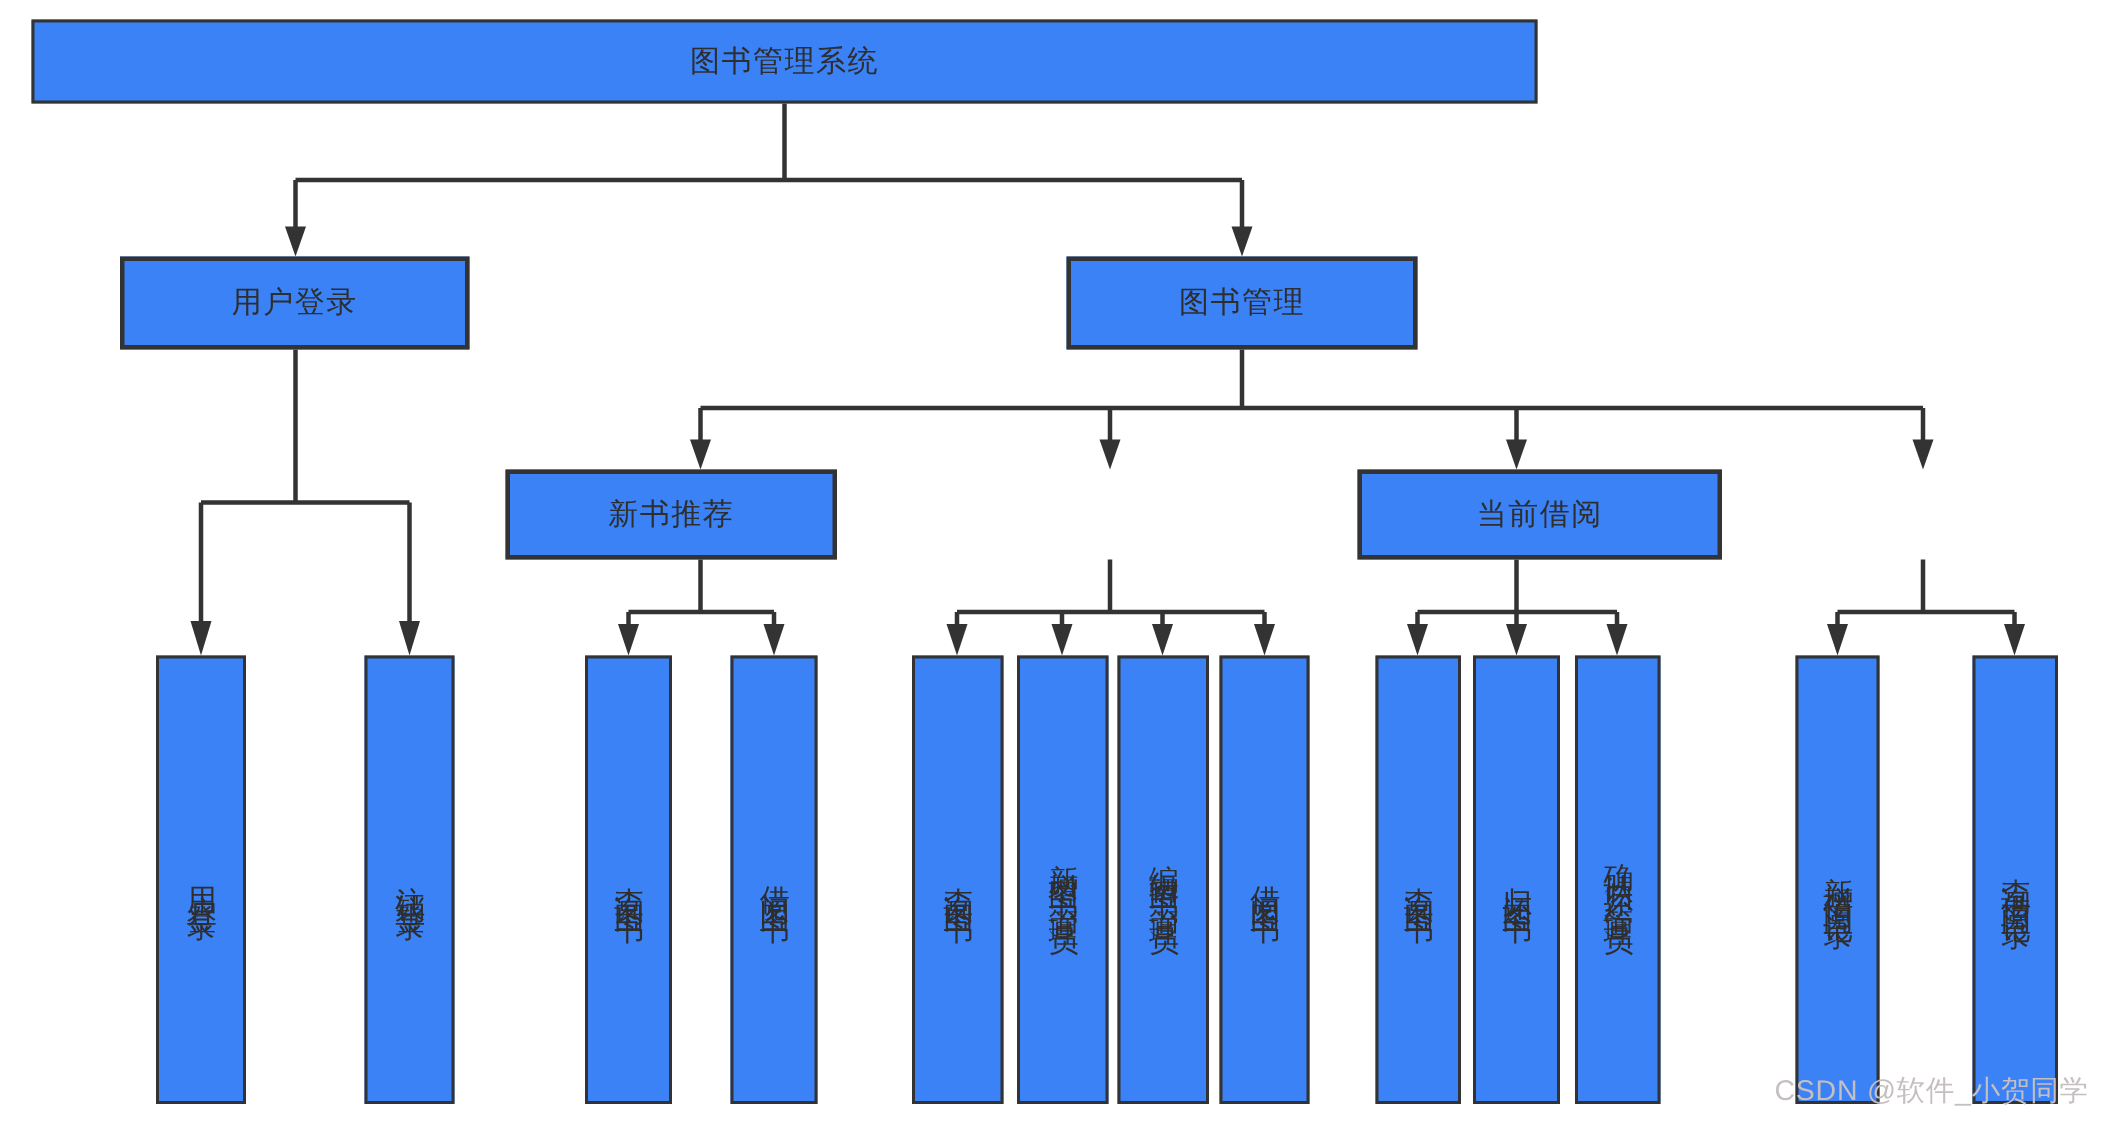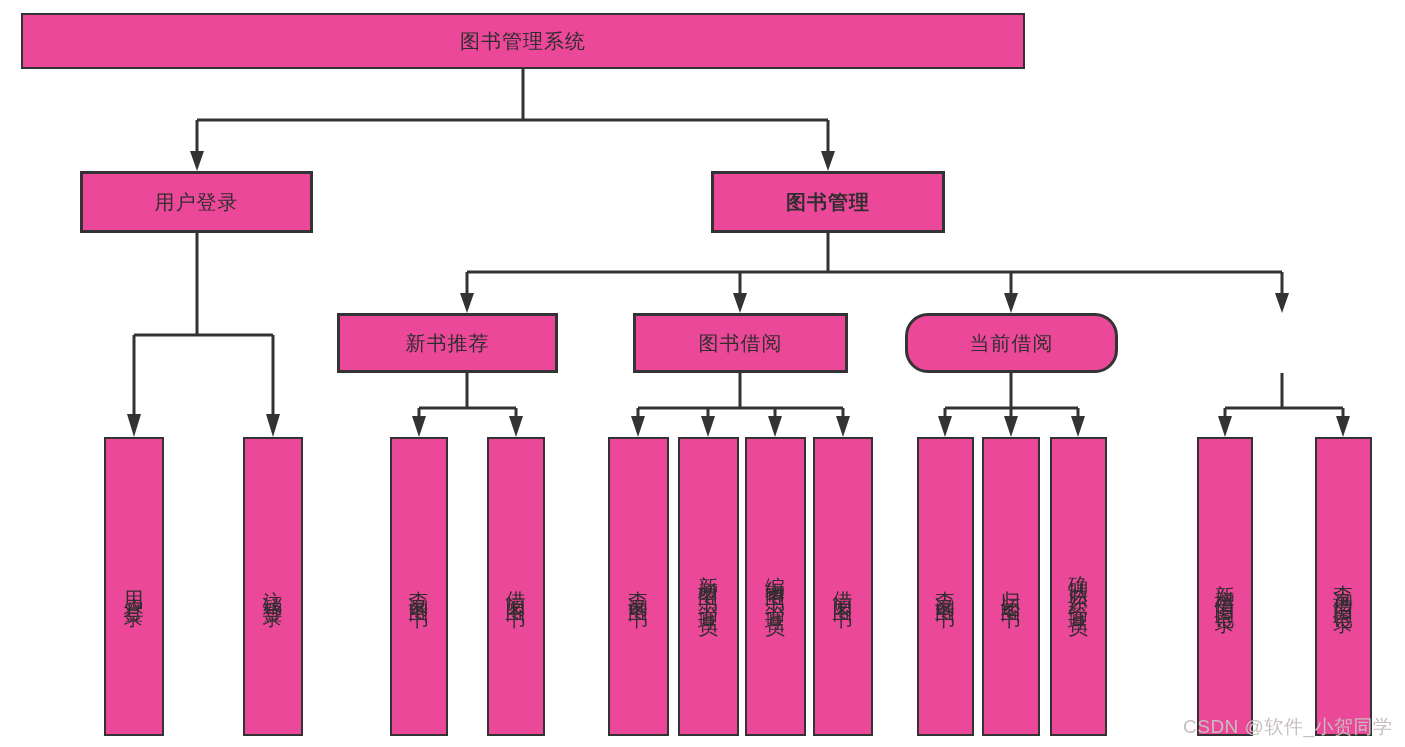--- a/index.html
+++ b/index.html
@@ -8,21 +8,21 @@
     width:1405px;height:747px;
     background:#ffffff;
     font-family:"Liberation Sans", sans-serif;
     color:#2e2e2e;
     overflow:hidden;
   }
   .wires{position:absolute;left:0;top:0;}
   .node{
     position:absolute;
     box-sizing:border-box;
-    background:#ec4899;
+    background:#3b82f6;
     border:2px solid #333333;
     display:flex;
     align-items:center;
     justify-content:center;
     font-size:20px;
     letter-spacing:1px;
     line-height:1;
     text-align:left;
   }
   .node.lv2,.node.lv3{border-width:3px;}
@@ -82,25 +82,24 @@
       <polygon points="1004,416 1018,416 1011,437"></polygon>
       <polygon points="1071,416 1085,416 1078,437"></polygon>
       <polygon points="1218,416 1232,416 1225,437"></polygon>
       <polygon points="1336,416 1350,416 1343,437"></polygon>
     </g>
   </svg>
 
   <div class="node root" style="left:21px;top:13px;width:1004px;height:56px;">图书管理系统</div>
 
   <div class="node lv2" style="left:80px;top:171px;width:233px;height:62px;">用户登录</div>
-  <div class="node lv2" style="left:711px;top:171px;width:234px;height:62px;font-weight:bold;">图书管理</div>
+  <div class="node lv2" style="left:711px;top:171px;width:234px;height:62px;">图书管理</div>
 
   <div class="node lv3" style="left:337px;top:313px;width:221px;height:60px;">新书推荐</div>
-  <div class="node lv3" style="left:633px;top:313px;width:215px;height:60px;">图书借阅</div>
-  <div class="node lv3" style="left:905px;top:313px;width:213px;height:60px;border-radius:23px;">当前借阅</div>
+  <div class="node lv3" style="left:905px;top:313px;width:243px;height:60px;">当前借阅</div>
 
   <div class="node leaf" style="left:104px;top:437px;width:60px;height:299px;">用户登录</div>
   <div class="node leaf" style="left:243px;top:437px;width:60px;height:299px;">注销登录</div>
 
   <div class="node leaf" style="left:390px;top:437px;width:58px;height:299px;">查询图书</div>
   <div class="node leaf" style="left:487px;top:437px;width:58px;height:299px;">借阅图书</div>
 
   <div class="node leaf" style="left:608px;top:437px;width:61px;height:299px;">查询图书</div>
   <div class="node leaf" style="left:678px;top:437px;width:61px;height:299px;">新增图书（管理员）</div>
   <div class="node leaf" style="left:745px;top:437px;width:61px;height:299px;">编辑图书（管理员）</div>

